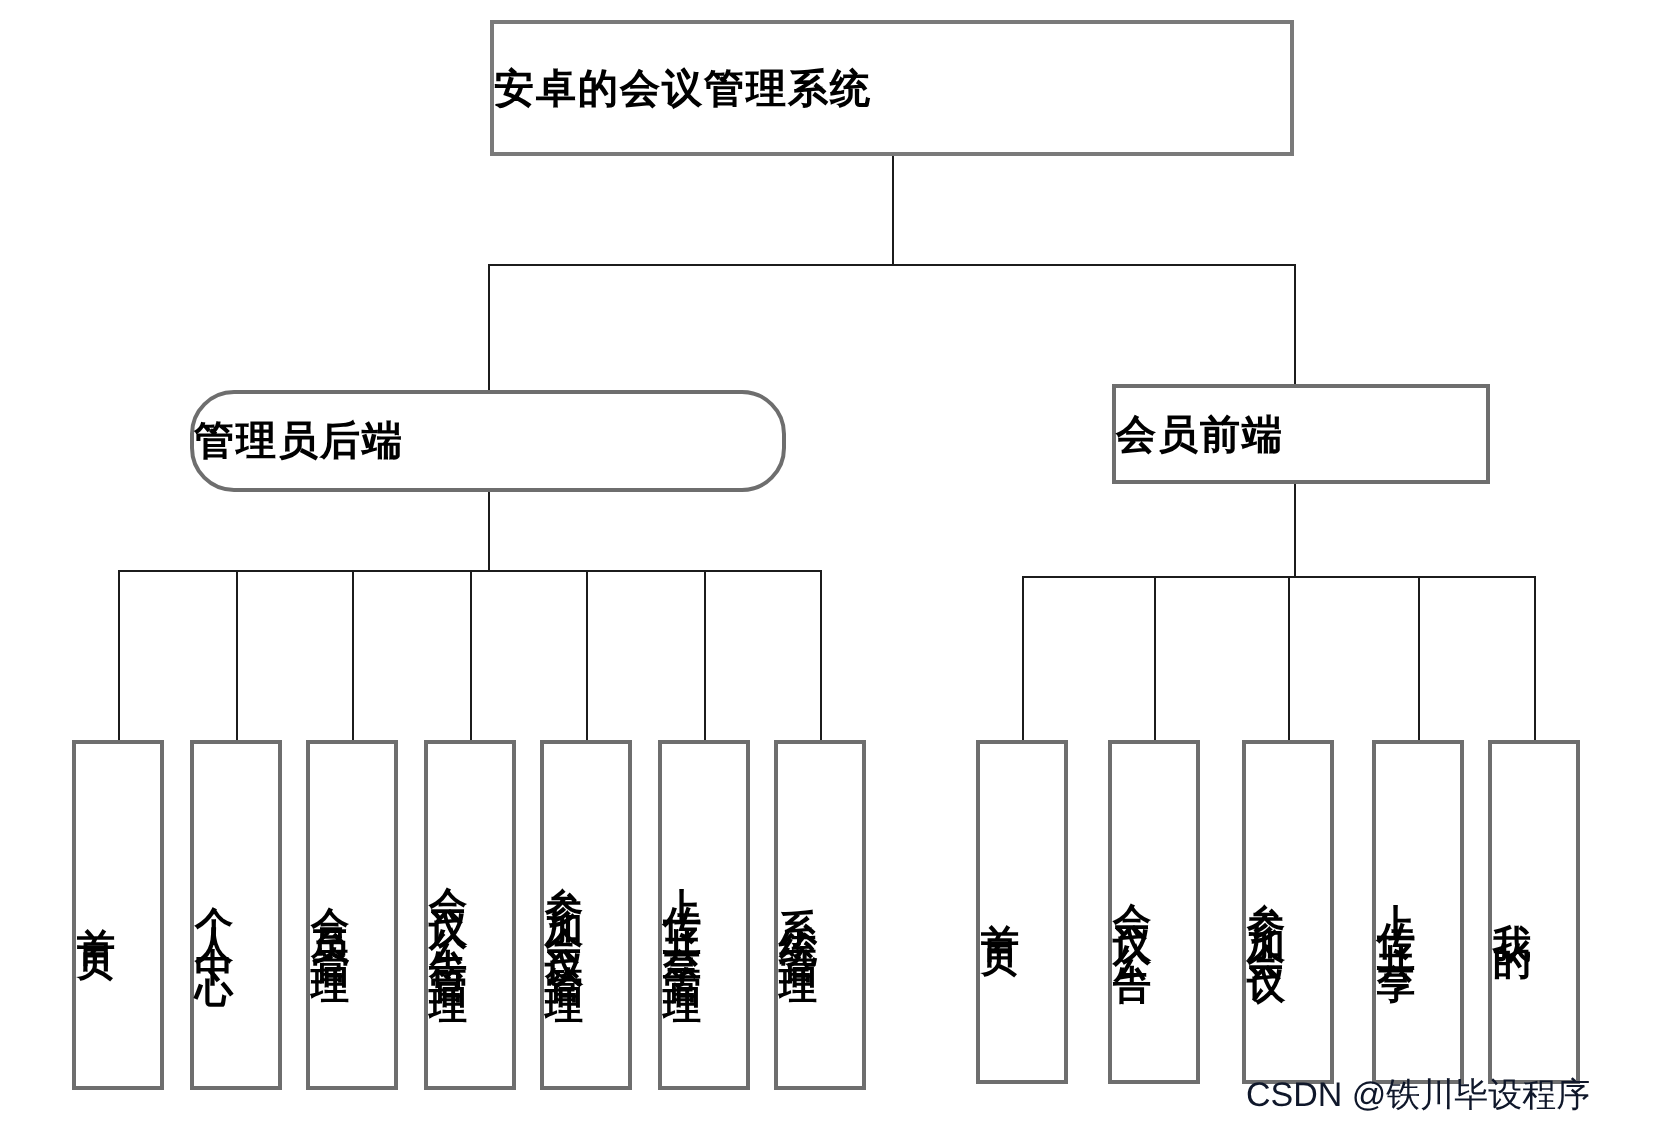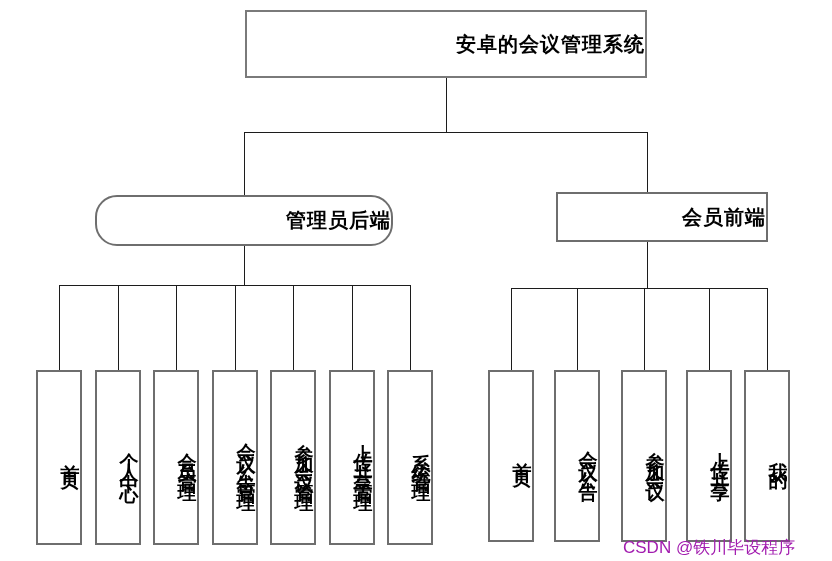--- a/index.html
+++ b/index.html
@@ -10,21 +10,21 @@
     font-family:"Liberation Sans", sans-serif;
     overflow:hidden;
   }
   .box{
     position:absolute;
     box-sizing:border-box;
     border:2px solid #6e6e6e;
     background:#ffffff;
     display:flex;
     align-items:center;
-    justify-content:flex-end;
+    justify-content:flex-start;
     color:#000000;
     font-weight:bold;
   }
   .box.root{border-color:#7a7a7a;}
   .box .hlabel{
     font-size:20px;
     letter-spacing:1px;
     white-space:nowrap;
   }
   .leaf .vlabel{
@@ -35,21 +35,21 @@
     line-height:1;
     white-space:nowrap;
   }
   .line{position:absolute;background:#1c1c1c;}
   .line.v{width:1px;}
   .line.h{height:1px;}
   .watermark{
     position:absolute;
     left:623px;top:536px;
     font-size:17px;
-    color:#a21caf;
+    color:#0f172a;
     white-space:nowrap;
     user-select:none;
   }
 </style>
 </head>
 <body>
 
 <div class="canvas">
 
   <div class="box root" style="left:245px;top:10px;width:402px;height:68px;">
@@ -58,21 +58,21 @@
 
   <div class="line v" style="left:446px;top:78px;height:54px;"></div>
   <div class="line h" style="left:244px;top:132px;width:404px;"></div>
   <div class="line v" style="left:244px;top:132px;height:63px;"></div>
   <div class="line v" style="left:647px;top:132px;height:60px;"></div>
 
   <div class="box" style="left:95px;top:195px;width:298px;height:51px;border-radius:22px;">
     <span class="hlabel">管理员后端</span>
   </div>
 
-  <div class="box" style="left:556px;top:192px;width:212px;height:50px;">
+  <div class="box" style="left:556px;top:192px;width:189px;height:50px;">
     <span class="hlabel">会员前端</span>
   </div>
 
   <div class="line v" style="left:244px;top:246px;height:39px;"></div>
   <div class="line h" style="left:59px;top:285px;width:352px;"></div>
   <div class="line v" style="left:59px;top:285px;height:85px;"></div>
   <div class="line v" style="left:118px;top:285px;height:85px;"></div>
   <div class="line v" style="left:176px;top:285px;height:85px;"></div>
   <div class="line v" style="left:235px;top:285px;height:85px;"></div>
   <div class="line v" style="left:293px;top:285px;height:85px;"></div>

